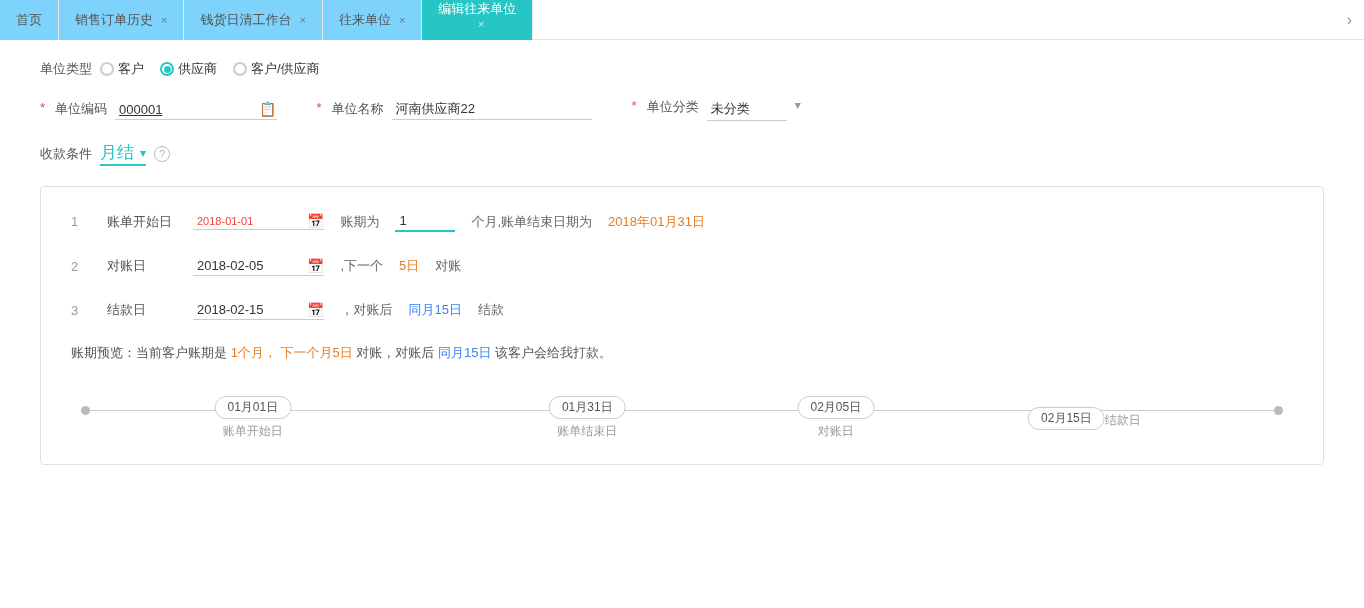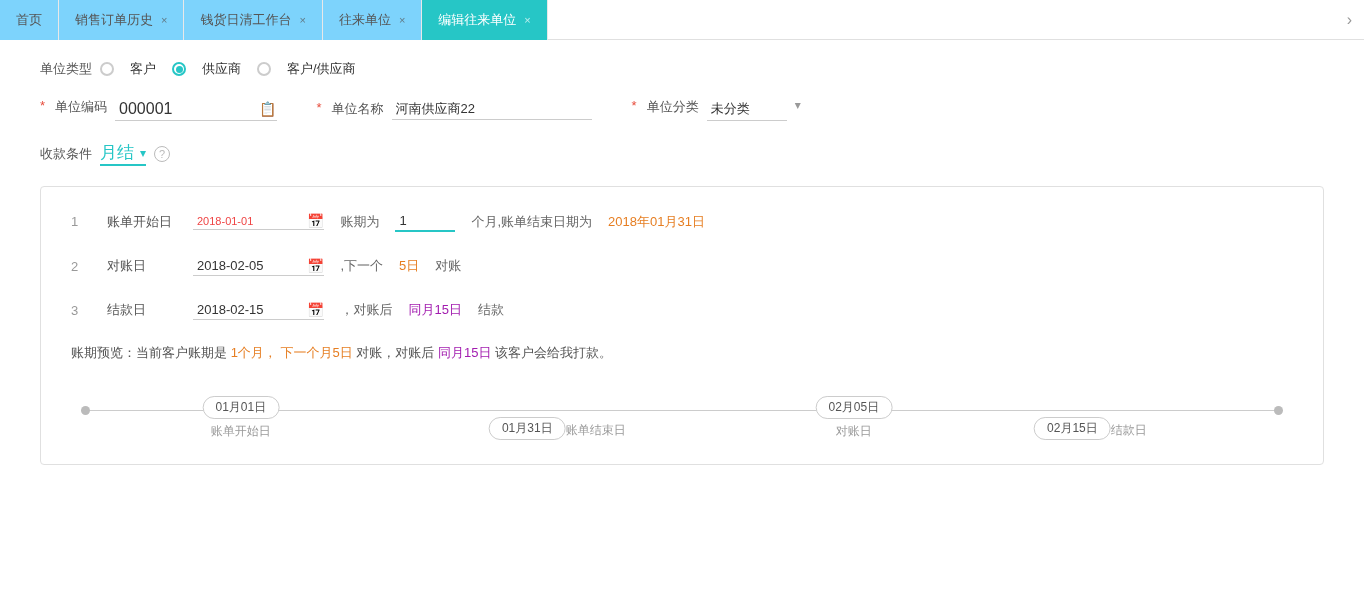--- a/index.html
+++ b/index.html
@@ -22,20 +22,21 @@
       cursor: pointer;
       font-size: 13px;
       color: #555;
       border-right: 1px solid #e8e8e8;
       white-space: nowrap;
       background: #7dd3fc;
     }
     .tab-item.active {
       background: #26c6c6;
       color: #fff;
+      flex-direction: column;
     }
     .tab-item .tab-close {
       margin-left: 8px;
       font-size: 11px;
       opacity: 0.7;
       cursor: pointer;
     }
     .tab-item.active .tab-close {
       color: #fff;
     }
@@ -79,21 +80,21 @@
 
     .radio-group {
       display: flex;
       align-items: center;
       gap: 16px;
     }
 
     .radio-item {
       display: flex;
       align-items: center;
-      gap: 16px;
+      gap: 4px;
       cursor: pointer;
     }
 
     .radio-circle {
       width: 14px;
       height: 14px;
       border-radius: 50%;
       border: 2px solid #ccc;
       display: flex;
       align-items: center;
@@ -223,21 +224,21 @@
     .period-description {
       color: #666;
       font-size: 13px;
     }
 
     .highlight-orange {
       color: #e67e22;
     }
 
     .highlight-teal {
-      color: #a21caf;
+      color: #3b82f6;
     }
 
     .month-input {
       border: none;
       border-bottom: 2px solid #26c6c6;
       outline: none;
       font-size: 13px;
       width: 60px;
       text-align: left;
       color: #333;
@@ -301,21 +302,21 @@
         </label>
       </div>
     </div>
   </div>
 
   <div class="form-row">
     <div class="form-group">
       <span class="required-star">*</span>
       <span class="form-label">单位编码</span>
       <div class="input-with-icon">
-        <input class="" type="text" value="000001" style="border: none; outline: none; font-size: 16px; padding: 2px 4px; color: rgb(51, 51, 51); background: transparent; width: 140px;">
+        <input class="" type="text" value="000001" style="border: none; outline: none; font-size: 13px; padding: 2px 4px; color: rgb(51, 51, 51); background: transparent; width: 140px; text-decoration: underline;">
         <span class="calendar-icon">📋</span>
       </div>
     </div>
     <div class="form-group">
       <span class="required-star">*</span>
       <span class="form-label">单位名称</span>
       <input type="text" class="form-input" value="河南供应商22" style="width: 200px;">
     </div>
     <div class="form-group">
       <span class="required-star">*</span>
@@ -387,31 +388,31 @@
     </div>
 
     <div style="position:relative; padding: 0 10px;">
 
       <div style="position:absolute; top:14px; left:10px; right:10px; height:1px; background:#ccc; z-index:1;"></div>
 
       <div style="position:absolute; top:10px; left:10px; width:9px; height:9px; border-radius:50%; background:#bbb; z-index:2;"></div>
 
       <div style="position:absolute; top:10px; right:10px; width:9px; height:9px; border-radius:50%; background:#bbb; z-index:2;"></div>
 
-      <div style="display:flex; align-items:flex-end; position:relative; z-index:3;">
+      <div style="display:flex; align-items:center; position:relative; z-index:3;">
         <div style="flex:1;"></div>
 
         <div style="display:flex; flex-direction:column; align-items:center; transform:translateX(-50%);">
           <div style="border:1px solid #ccc; border-radius:12px; padding:2px 12px; font-size:12px; background:#fff; color:#555; white-space:nowrap;">01月01日</div>
           <div style="font-size:12px; color:#999; margin-top:4px; white-space:nowrap;">账单开始日</div>
         </div>
 
         <div style="flex:1.5;"></div>
 
-        <div style="display:flex; flex-direction:row; align-items:center; transform:translateX(-50%);">
+        <div style="display:flex; flex-direction:column; align-items:center; transform:translateX(-50%);">
           <div style="border:1px solid #ccc; border-radius:12px; padding:2px 12px; font-size:12px; background:#fff; color:#555; white-space:nowrap;">01月31日</div>
           <div style="font-size:12px; color:#999; margin-top:4px; white-space:nowrap;">账单结束日</div>
         </div>
 
         <div style="flex:1;"></div>
 
         <div style="display:flex; flex-direction:column; align-items:center; transform:translateX(-50%);">
           <div style="border:1px solid #ccc; border-radius:12px; padding:2px 12px; font-size:12px; background:#fff; color:#555; white-space:nowrap;">02月05日</div>
           <div style="font-size:12px; color:#999; margin-top:4px; white-space:nowrap;">对账日</div>
         </div>

